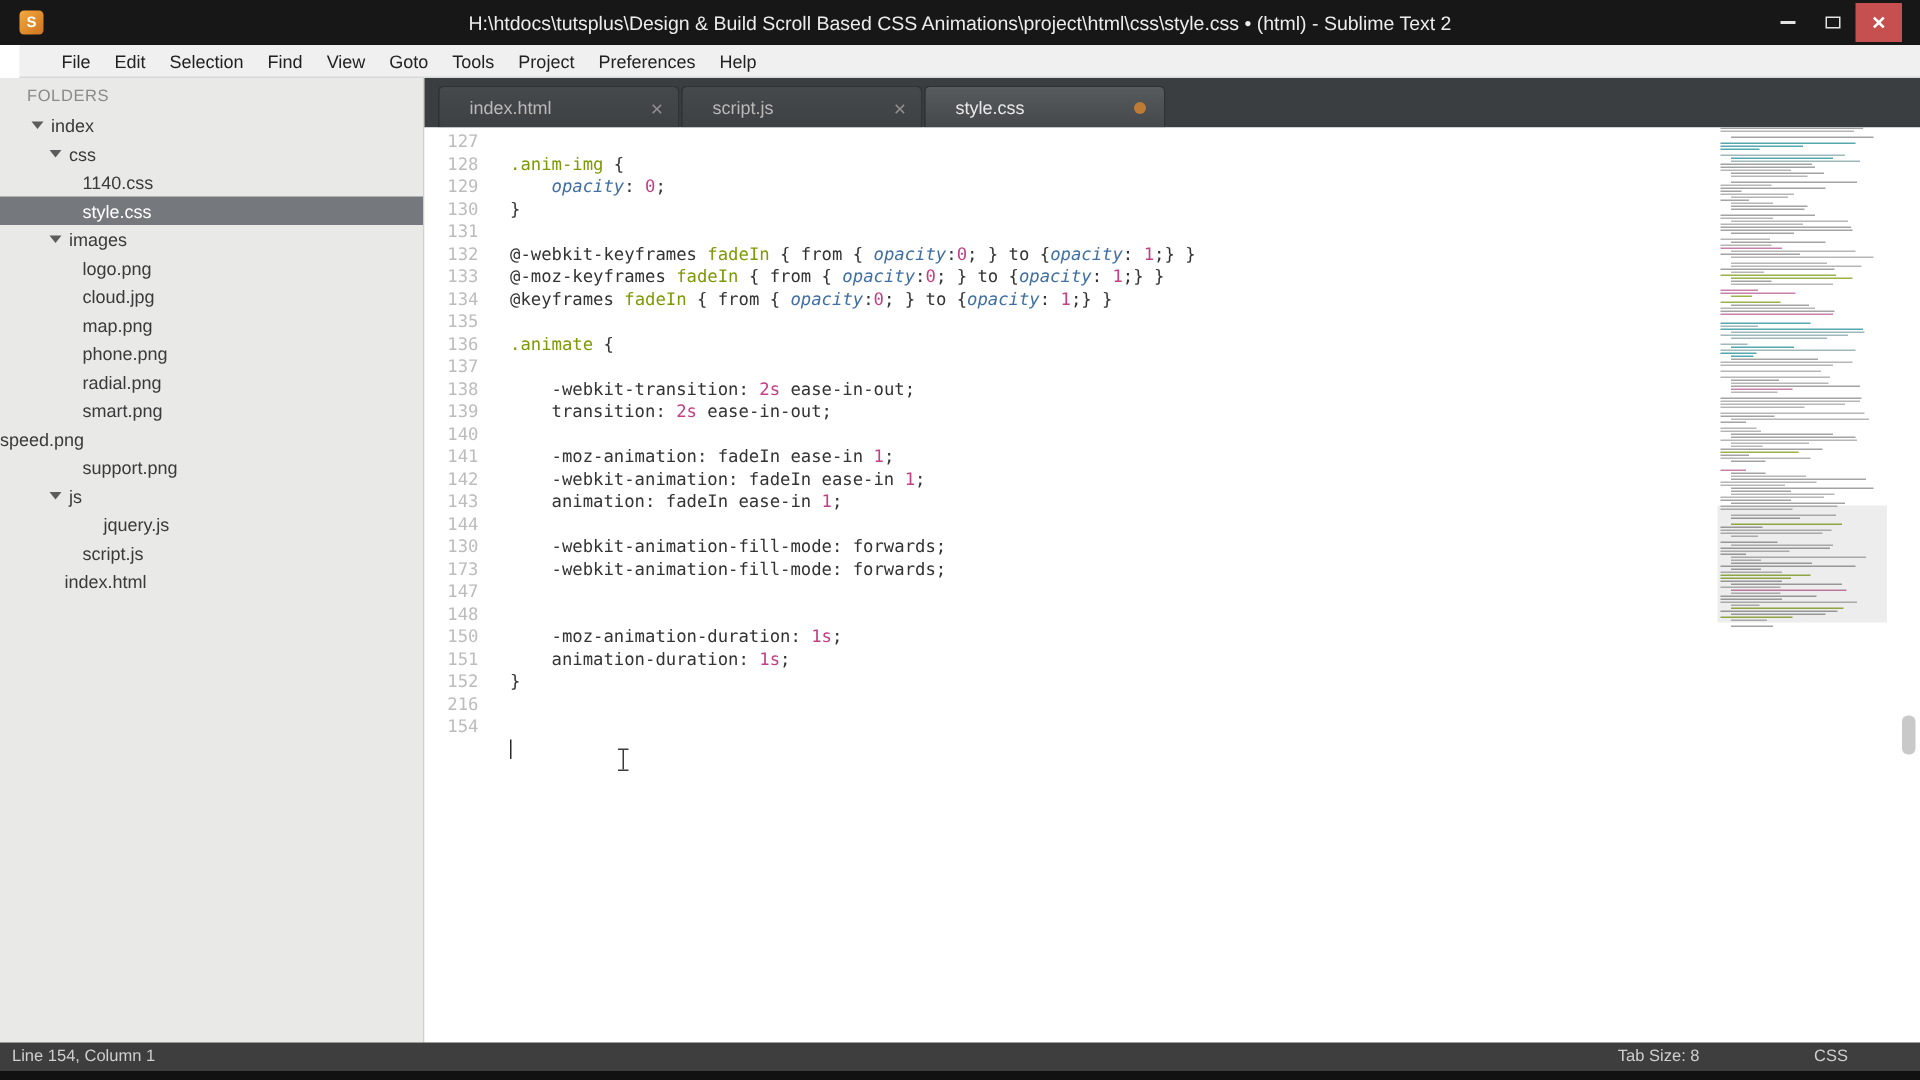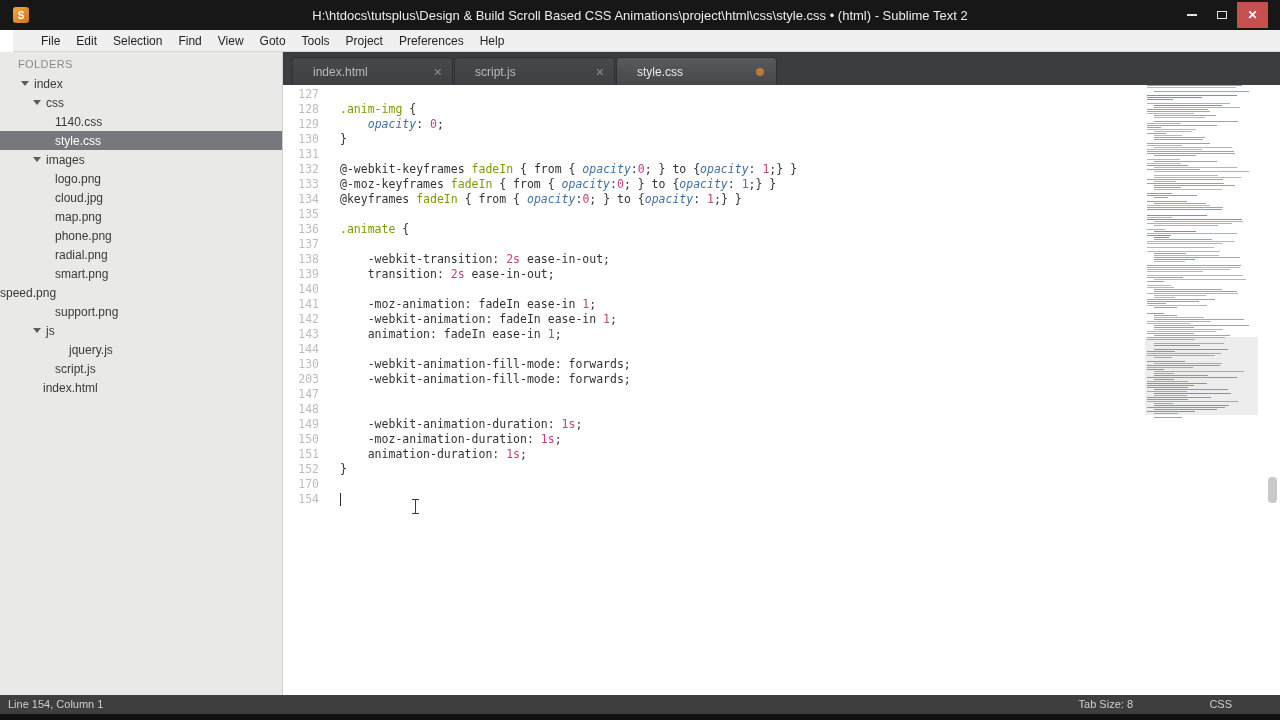--- a/index.html
+++ b/index.html
@@ -197,28 +197,27 @@
       <div class="cl"><span class="ln">136</span><span class="ct"><span class="tk-g">.animate</span><span class="tk-p"> {</span></span></div>
       <div class="cl"><span class="ln">137</span></div>
       <div class="cl"><span class="ln">138</span><span class="ct"><span class="tk-p">    -webkit-transition: </span><span class="tk-n">2s</span><span class="tk-p"> ease-in-out;</span></span></div>
       <div class="cl"><span class="ln">139</span><span class="ct"><span class="tk-p">    transition: </span><span class="tk-n">2s</span><span class="tk-p"> ease-in-out;</span></span></div>
       <div class="cl"><span class="ln">140</span><span class="ct"></span></div>
       <div class="cl"><span class="ln">141</span><span class="ct"><span class="tk-p">    -moz-animation: fadeIn ease-in </span><span class="tk-n">1</span><span class="tk-p">;</span></span></div>
       <div class="cl"><span class="ln">142</span><span class="ct"><span class="tk-p">    -webkit-animation: fadeIn ease-in </span><span class="tk-n">1</span><span class="tk-p">;</span></span></div>
       <div class="cl"><span class="ln">143</span><span class="ct"><span class="tk-p">    animation: fadeIn ease-in </span><span class="tk-n">1</span><span class="tk-p">;</span></span></div>
       <div class="cl"><span class="ln">144</span><span class="ct"></span></div>
       <div class="cl"><span class="ln">130</span><span class="ct"><span class="tk-p">    -webkit-animation-fill-mode: forwards;</span></span></div>
-      <div class="cl"><span class="ln">203</span><span class="ct"><span class="tk-p">    -webkit-animation-fill-mode: forwards;</span></span></div>
+      <div class="cl"><span class="ln">173</span><span class="ct"><span class="tk-p">    -webkit-animation-fill-mode: forwards;</span></span></div>
       <div class="cl"><span class="ln">147</span></div>
       <div class="cl"><span class="ln">148</span><span class="ct"></span></div>
-      <div class="cl"><span class="ln">149</span><span class="ct"><span class="tk-p">    -webkit-animation-duration: </span><span class="tk-n">1s</span><span class="tk-p">;</span></span></div>
       <div class="cl"><span class="ln">150</span><span class="ct"><span class="tk-p">    -moz-animation-duration: </span><span class="tk-n">1s</span><span class="tk-p">;</span></span></div>
       <div class="cl"><span class="ln">151</span><span class="ct"><span class="tk-p">    animation-duration: </span><span class="tk-n">1s</span><span class="tk-p">;</span></span></div>
       <div class="cl"><span class="ln">152</span><span class="ct"><span class="tk-p">}</span></span></div>
-      <div class="cl"><span class="ln">170</span><span class="ct"></span></div>
+      <div class="cl"><span class="ln">216</span><span class="ct"></span></div>
       <div class="cl"><span class="ln">154</span><span class="ct"></span></div>
     </div>
   <div class="minimap">
     <div class="mm-viewport"></div>
   <div class="mm-row">
         <span style="margin-left: 2px; width: 95px; background: rgb(163, 163, 163);"></span>
       </div>
       <div class="mm-row">
         <span style="margin-left: 2px; width: 89px; background: rgb(182, 182, 182);"></span>
       </div>

